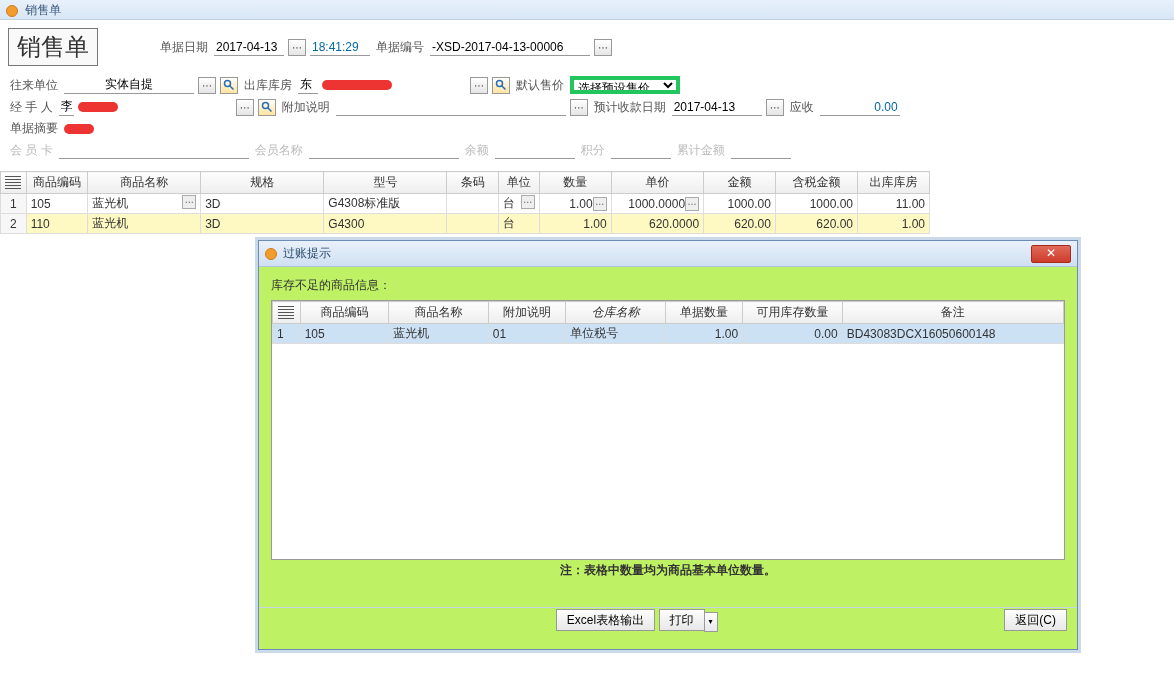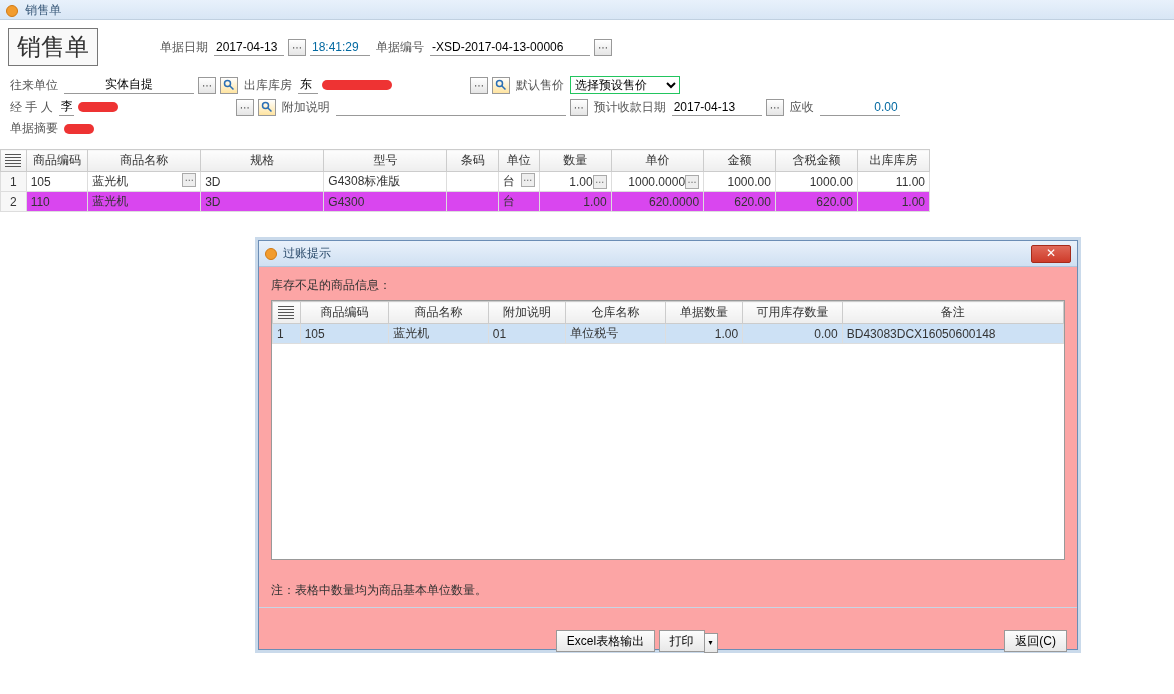--- a/index.html
+++ b/index.html
@@ -8,47 +8,47 @@
 .titlebar .app-icon { display: inline-block; width: 12px; height: 12px; border-radius: 50%; background: #f29c2e; border: 1px solid #d17a14; vertical-align: middle; margin-right: 4px; }
 .doc-header { padding: 8px 4px 4px 8px; }
 .doc-title { display: inline-block; font-size: 24px; font-family: "SimSun"; border: 1px solid #777; padding: 2px 8px; background: #f9f9f9; }
 .header-row { display: flex; flex-wrap: wrap; align-items: center; margin: 4px 0; gap: 4px; }
 .lbl { color: #555; white-space: nowrap; padding: 0 2px; }
 .field { border: none; border-bottom: 1px solid #999; background: transparent; height: 18px; padding: 0 2px; font-size: 12px; color: #000; }
 .field.ro { color: #0369a1; }
 .btn-dots { width: 18px; height: 17px; border: 1px solid #999; background: linear-gradient(#fff,#e5e5e5); font-size: 10px; line-height: 13px; text-align: center; cursor: pointer; display: inline-flex; align-items: center; justify-content: center; }
 .btn-lookup { width: 18px; height: 17px; border: 1px solid #999; background: linear-gradient(#fff,#ffe4a0); cursor: pointer; display: inline-flex; align-items: center; justify-content: center; }
 .btn-lookup svg { width: 12px; height: 12px; }
-.select { border: 1px solid #22c55e; height: 18px; background: #fff; font-size: 12px; }
+.select { border: 4px solid #22c55e; height: 18px; background: #fff; font-size: 12px; }
 .muted { color: #bbb; }
 .redact { display: inline-block; background: #e33; height: 10px; border-radius: 5px; }
 .grid-wrap { margin-top: 4px; }
 .grid { width: 930px; border-collapse: collapse; font-size: 12px; }
 .grid th { background: linear-gradient(#fdfdfd,#eee); border: 1px solid #ccc; padding: 2px 4px; font-weight: normal; }
 .grid td { border: 1px solid #ddd; padding: 1px 4px; height: 18px; }
 .grid .rownum { width: 20px; text-align: center; background: #f7f7f7; }
 .grid .num { text-align: right; }
-.row-sel td { background: #d946ef; }
+.row-sel td { background: #fef9c3; }
 .cell-dots { float: right; width: 14px; height: 14px; border: 1px solid #aaa; background: #eee; font-size: 9px; line-height: 12px; text-align: center; }
 
-.dialog { position: absolute; left: 258px; top: 240px; width: 820px; height: 410px; border: 1px solid #6b8db5; background: #fca5a5; box-shadow: 0 0 0 3px #cadaeb; }
+.dialog { position: absolute; left: 258px; top: 240px; width: 820px; height: 410px; border: 1px solid #6b8db5; background: #bef264; box-shadow: 0 0 0 3px #cadaeb; }
 .dlg-titlebar { height: 26px; background: linear-gradient(#e9f1fb,#cfe0f2); border-bottom: 1px solid #b0c4db; display: flex; align-items: center; padding: 0 6px; }
 .dlg-titlebar .app-icon { display: inline-block; width: 12px; height: 12px; border-radius: 50%; background: #f29c2e; border: 1px solid #d17a14; margin-right: 6px; }
 .dlg-titlebar .dlg-title { flex: 1; color: #2a4a6a; }
 .dlg-close { width: 40px; height: 18px; background: linear-gradient(#e06a5a,#ce3b2a); border: 1px solid #a52a1a; border-radius: 2px; color: #fff; text-align: center; line-height: 15px; cursor: pointer; font-family: Arial; }
 .dlg-body { padding: 10px 12px; height: 340px; }
 .dlg-msg { margin-bottom: 6px; }
 .dlg-grid-wrap { border: 1px solid #999; height: 260px; background: #fff; overflow: hidden; }
 .dlg-grid { width: 100%; border-collapse: collapse; font-size: 12px; }
 .dlg-grid th { background: linear-gradient(#fdfdfd,#eee); border: 1px solid #ccc; padding: 2px 4px; font-weight: normal; }
 .dlg-grid td { border: 1px solid #ddd; padding: 1px 4px; height: 16px; }
 .dlg-grid .num { text-align: right; }
 .dlg-grid tr.sel td { background: #cde1f5; }
-.dlg-note { text-align: left; color: #333; margin-top: 22px; }
-.dlg-footer { border-top: 1px solid #c7d5e5; padding: 22px 10px; display: flex; align-items: center; }
+.dlg-note { text-align: center; color: #333; margin-top: 2px; font-weight: bold; }
+.dlg-footer { border-top: 1px solid #c7d5e5; padding: 1px 10px; display: flex; align-items: center; }
 .btn { border: 1px solid #999; background: linear-gradient(#fdfdfd,#e8e8e8); padding: 2px 10px; height: 22px; cursor: pointer; font-size: 12px; font-family: inherit; }
 .btn-print-icon { width: 14px; height: 20px; border: 1px solid #999; background: linear-gradient(#fdfdfd,#e8e8e8); margin-left: -1px; cursor: pointer; display: inline-flex; align-items: center; justify-content: center; font-size: 8px; }
 .hamburger { display: inline-block; width: 16px; height: 14px; background: repeating-linear-gradient(#555,#555 1px,transparent 1px,transparent 3px); vertical-align: middle; }
 </style>
 </head>
 <body>
 
 <div class="titlebar">
   <span class="app-icon"></span>
   <span>销售单</span>
@@ -114,20 +114,32 @@
     <span class="btn-dots">⋯</span>
     <span class="lbl">应收</span>
     <input class="field ro" readonly="" style="width: 80px; text-align: right;" value="0.00">
   </div>
 
   <div class="header-row">
     <span class="lbl">单据摘要</span>
     <span class="redact" style="width:30px"></span>
   </div>
 
+  <div class="header-row muted">
+    <span class="lbl muted">会 员 卡</span>
+    <input class="field" style="width: 190px;">
+    <span class="lbl muted">会员名称</span>
+    <input class="field" style="width: 150px;">
+    <span class="lbl muted">余额</span>
+    <input class="field" style="width: 80px;">
+    <span class="lbl muted">积分</span>
+    <input class="field" style="width: 60px;">
+    <span class="lbl muted">累计金额</span>
+    <input class="field" style="width: 60px;">
+  </div>
 </div>
 
 <div class="grid-wrap">
   <table class="grid">
     <thead>
         <tr id="grid-head">
           <th style="width:20px"><span class="hamburger"></span></th>
           <th style="width: 60px;">商品编码</th>
           <th style="width: 110px;">商品名称</th>
           <th style="width: 120px;">规格</th>
@@ -183,21 +195,21 @@
   <div class="dlg-body">
     <div class="dlg-msg">库存不足的商品信息：</div>
     <div class="dlg-grid-wrap">
       <table class="dlg-grid">
         <thead>
             <tr id="dlg-head">
               <th style="width:24px"><span class="hamburger"></span></th>
               <th style="width: 80px;">商品编码</th>
               <th style="width: 90px;">商品名称</th>
               <th style="width: 70px;">附加说明</th>
-              <th style="width: 90px;">仓库名称</th>
+              <th style="width: 90px; font-style: italic;">仓库名称</th>
               <th style="width: 70px;">单据数量</th>
               <th style="width: 90px;">可用库存数量</th>
               <th style="width: 200px;">备注</th>
             </tr>
           </thead>
         <tbody id="dlg-body">
             <tr class="sel">
               <td class="rownum">1</td>
               <td class="">105</td>
               <td class="">蓝光机</td>

